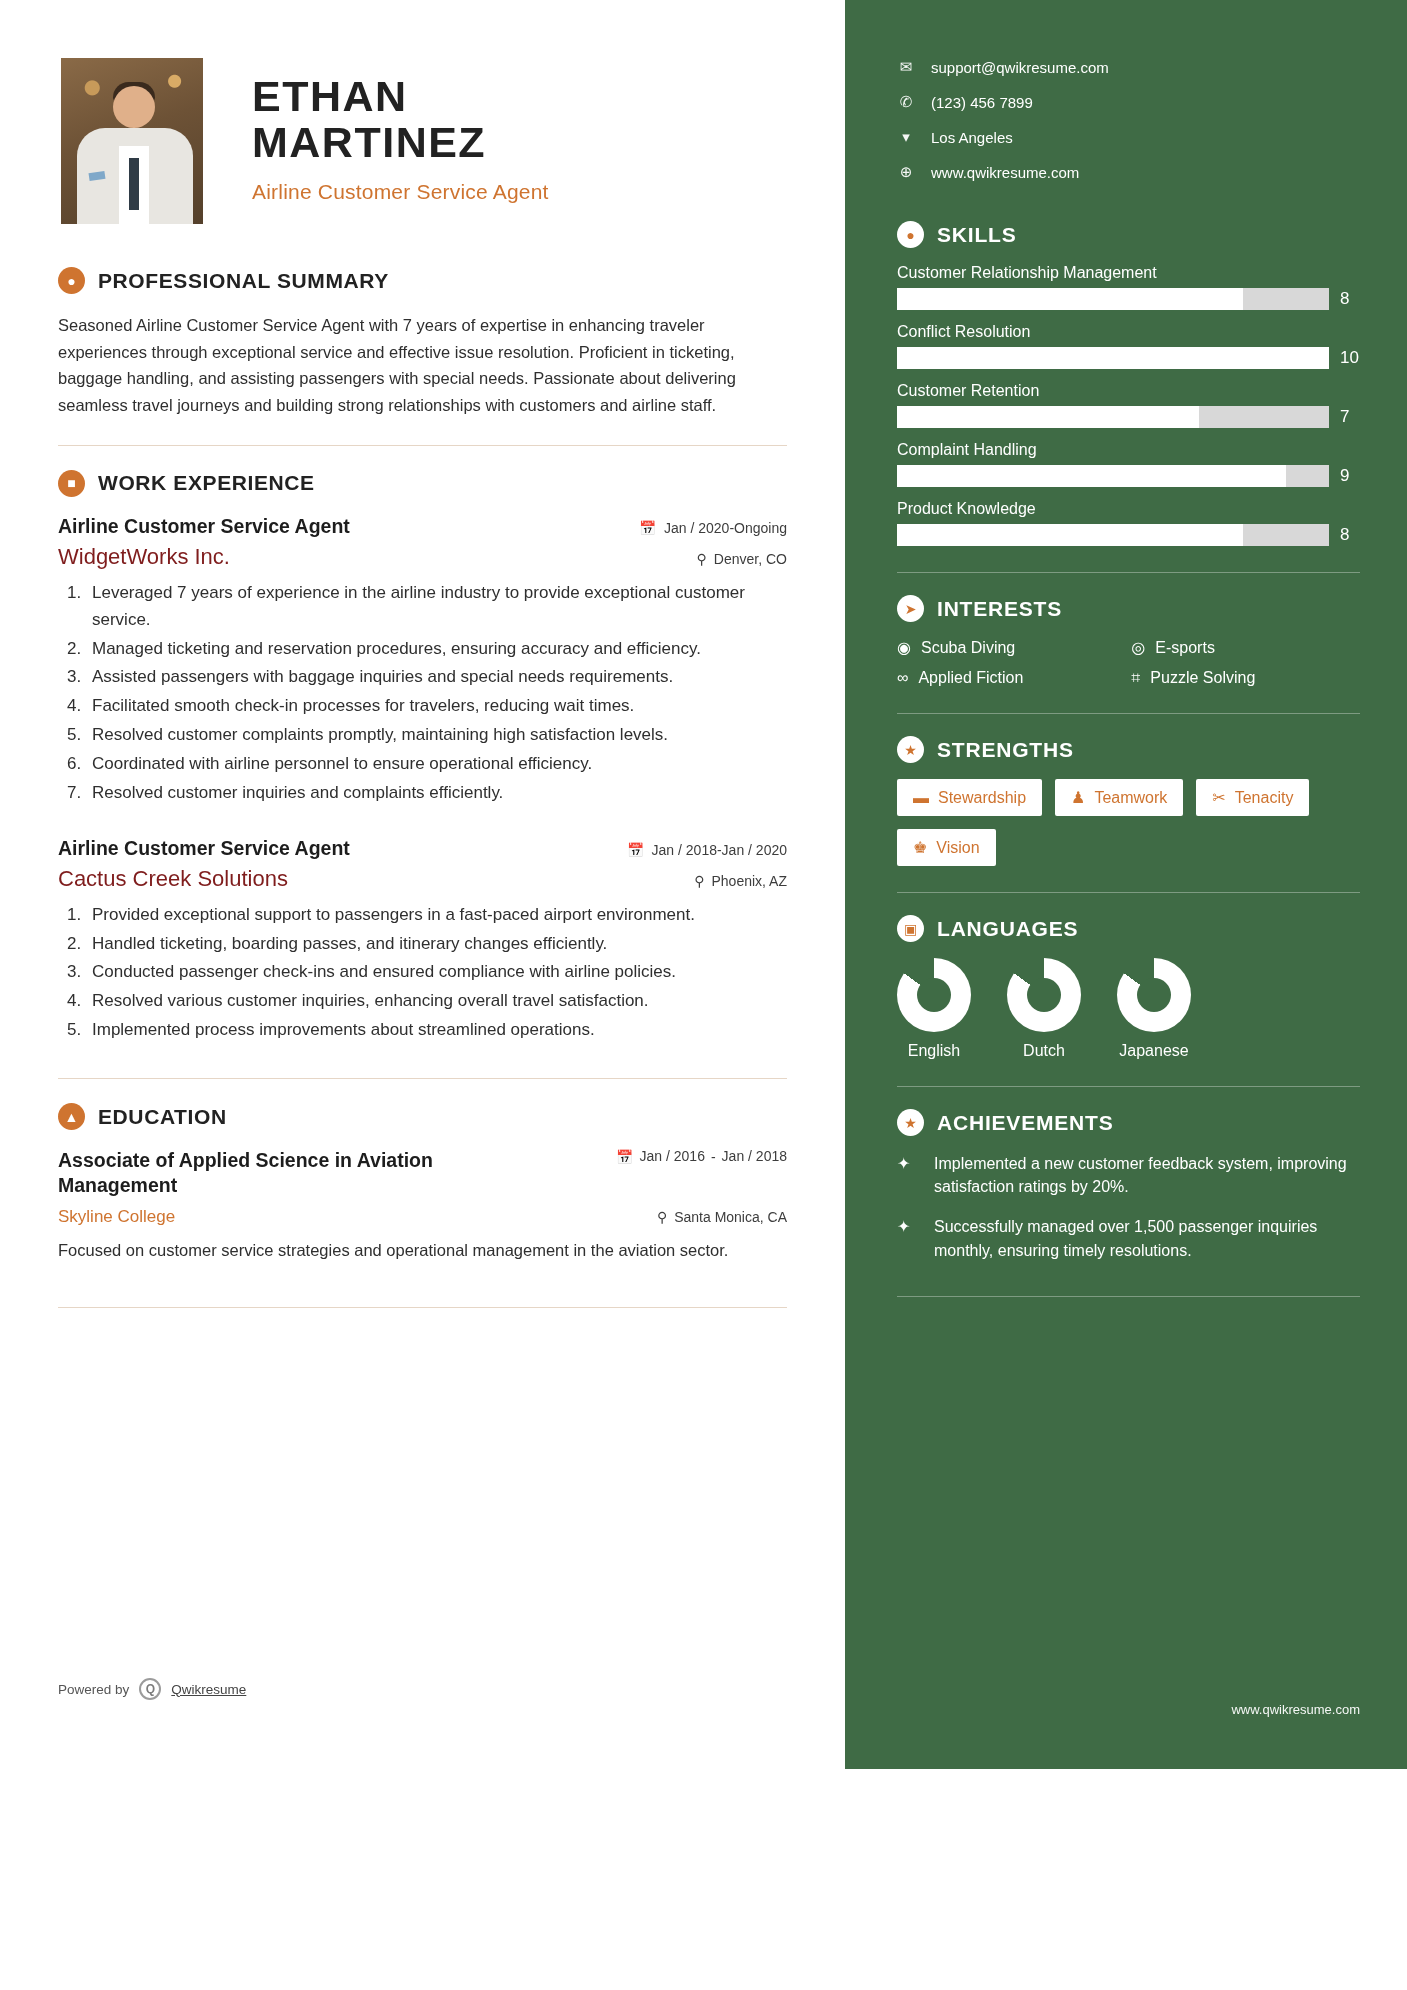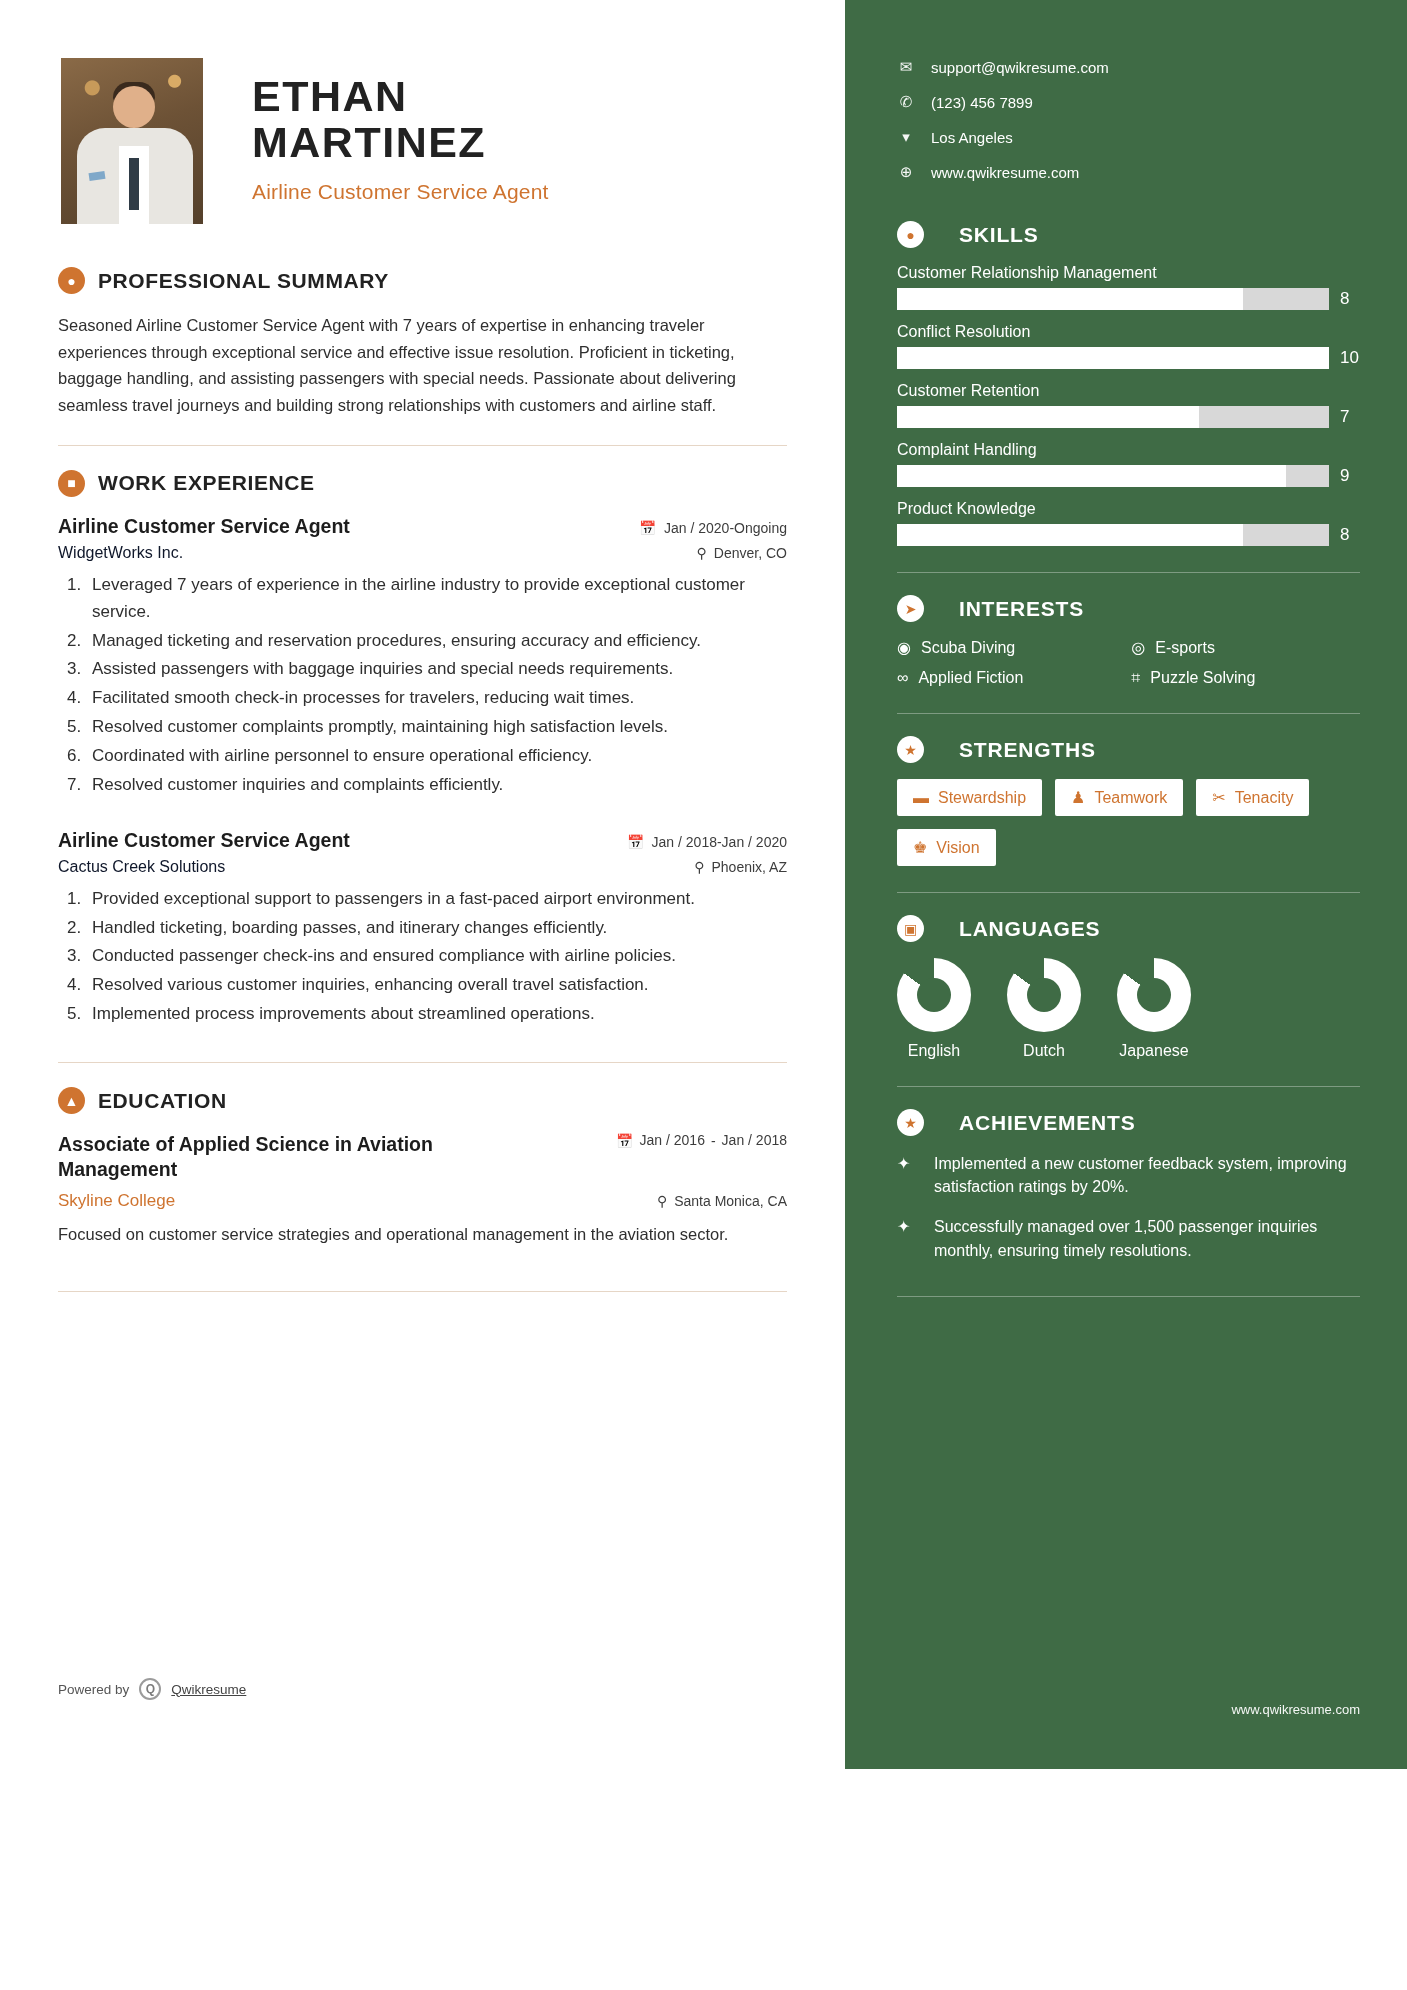--- a/index.html
+++ b/index.html
@@ -150,22 +150,22 @@
     white-space: nowrap;
   }
   .job-row2 {
     display: flex;
     justify-content: space-between;
     align-items: baseline;
     margin-top: 6px;
     margin-bottom: 10px;
   }
   .company {
-    font-size: 16px;
-    color: #0f172a;
+    font-size: 22px;
+    color: #7f1d1d;
   }
   ol.bullets {
     margin: 0 0 0 28px;
     padding: 0;
   }
   ol.bullets li {
     font-size: 17px;
     line-height: 1.58;
     color: #2f2f2f;
     margin-bottom: 2px;
@@ -256,21 +256,20 @@
     color: #cf7430;
     display: flex; align-items: center; justify-content: center;
     font-size: 14px;
     flex: 0 0 27px;
   }
   .rsec-title {
     font-size: 21px;
     font-weight: bold;
     letter-spacing: 0.8px;
     color: #ffffff;
-    margin-left: 22px;
   }
   .skill { margin-bottom: 13px; }
   .skill-name {
     font-size: 16px;
     margin-bottom: 6px;
     color: #ffffff;
   }
   .skill-row {
     display: flex;
     align-items: center;

